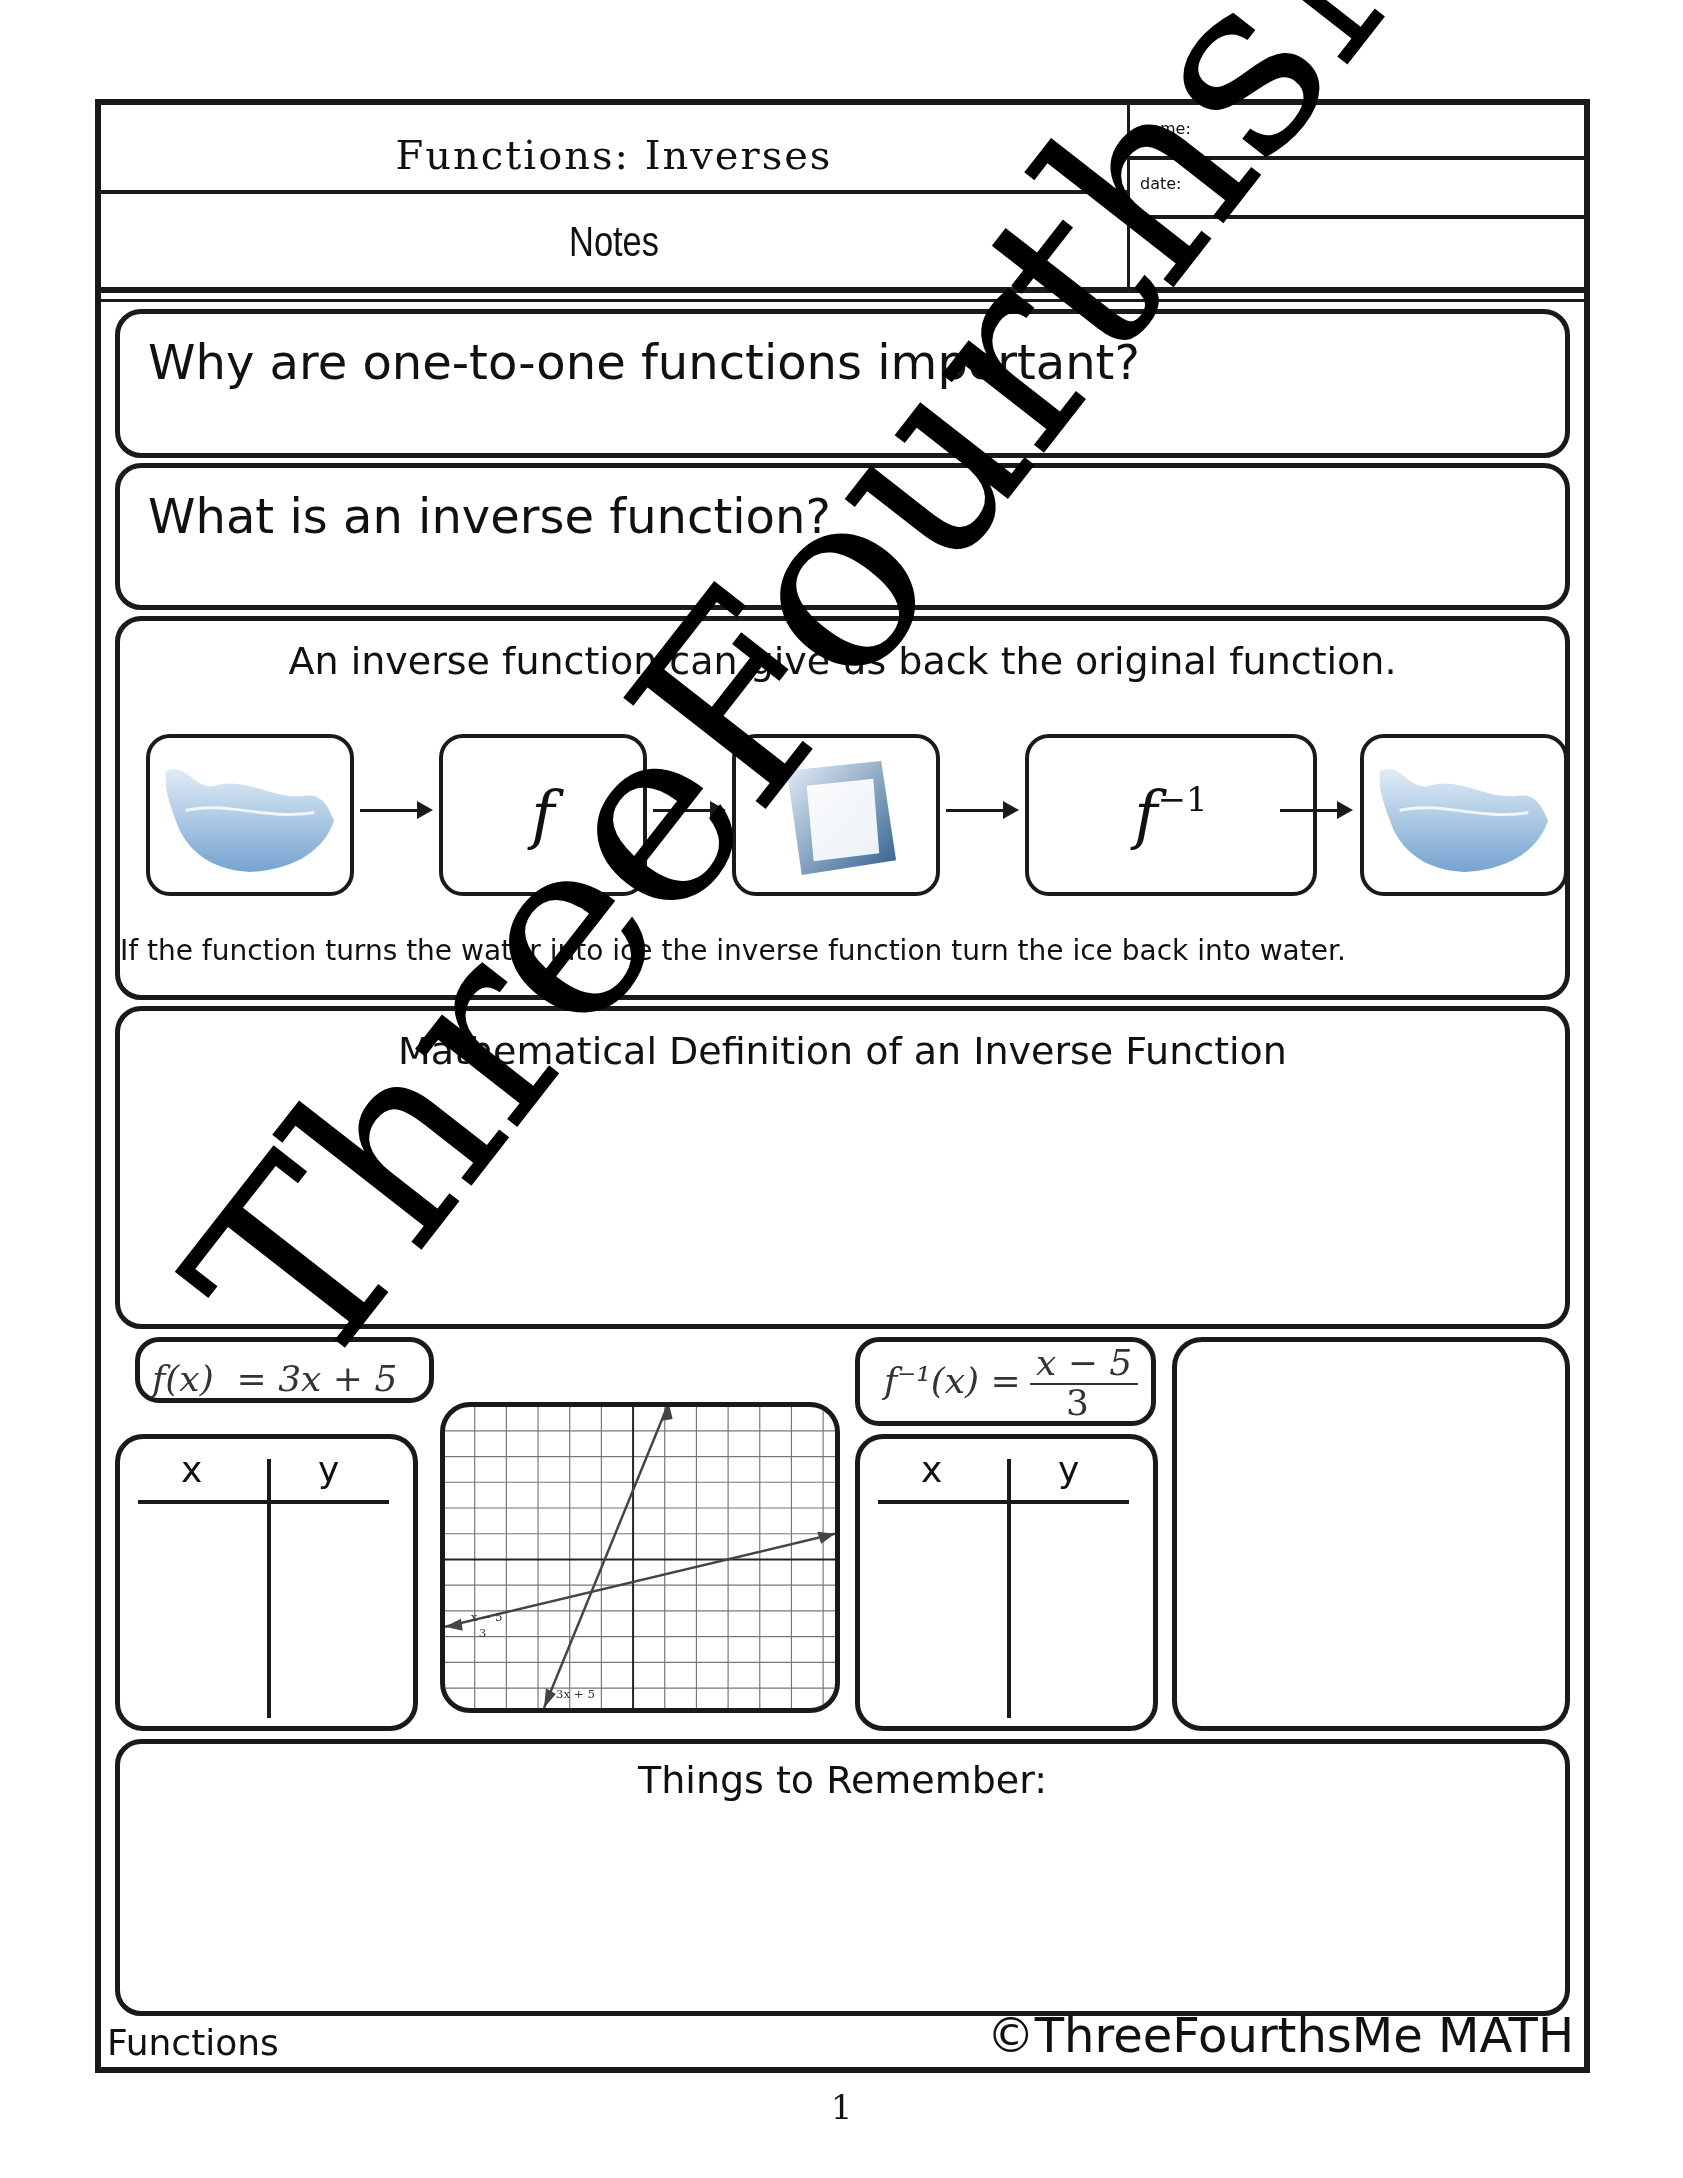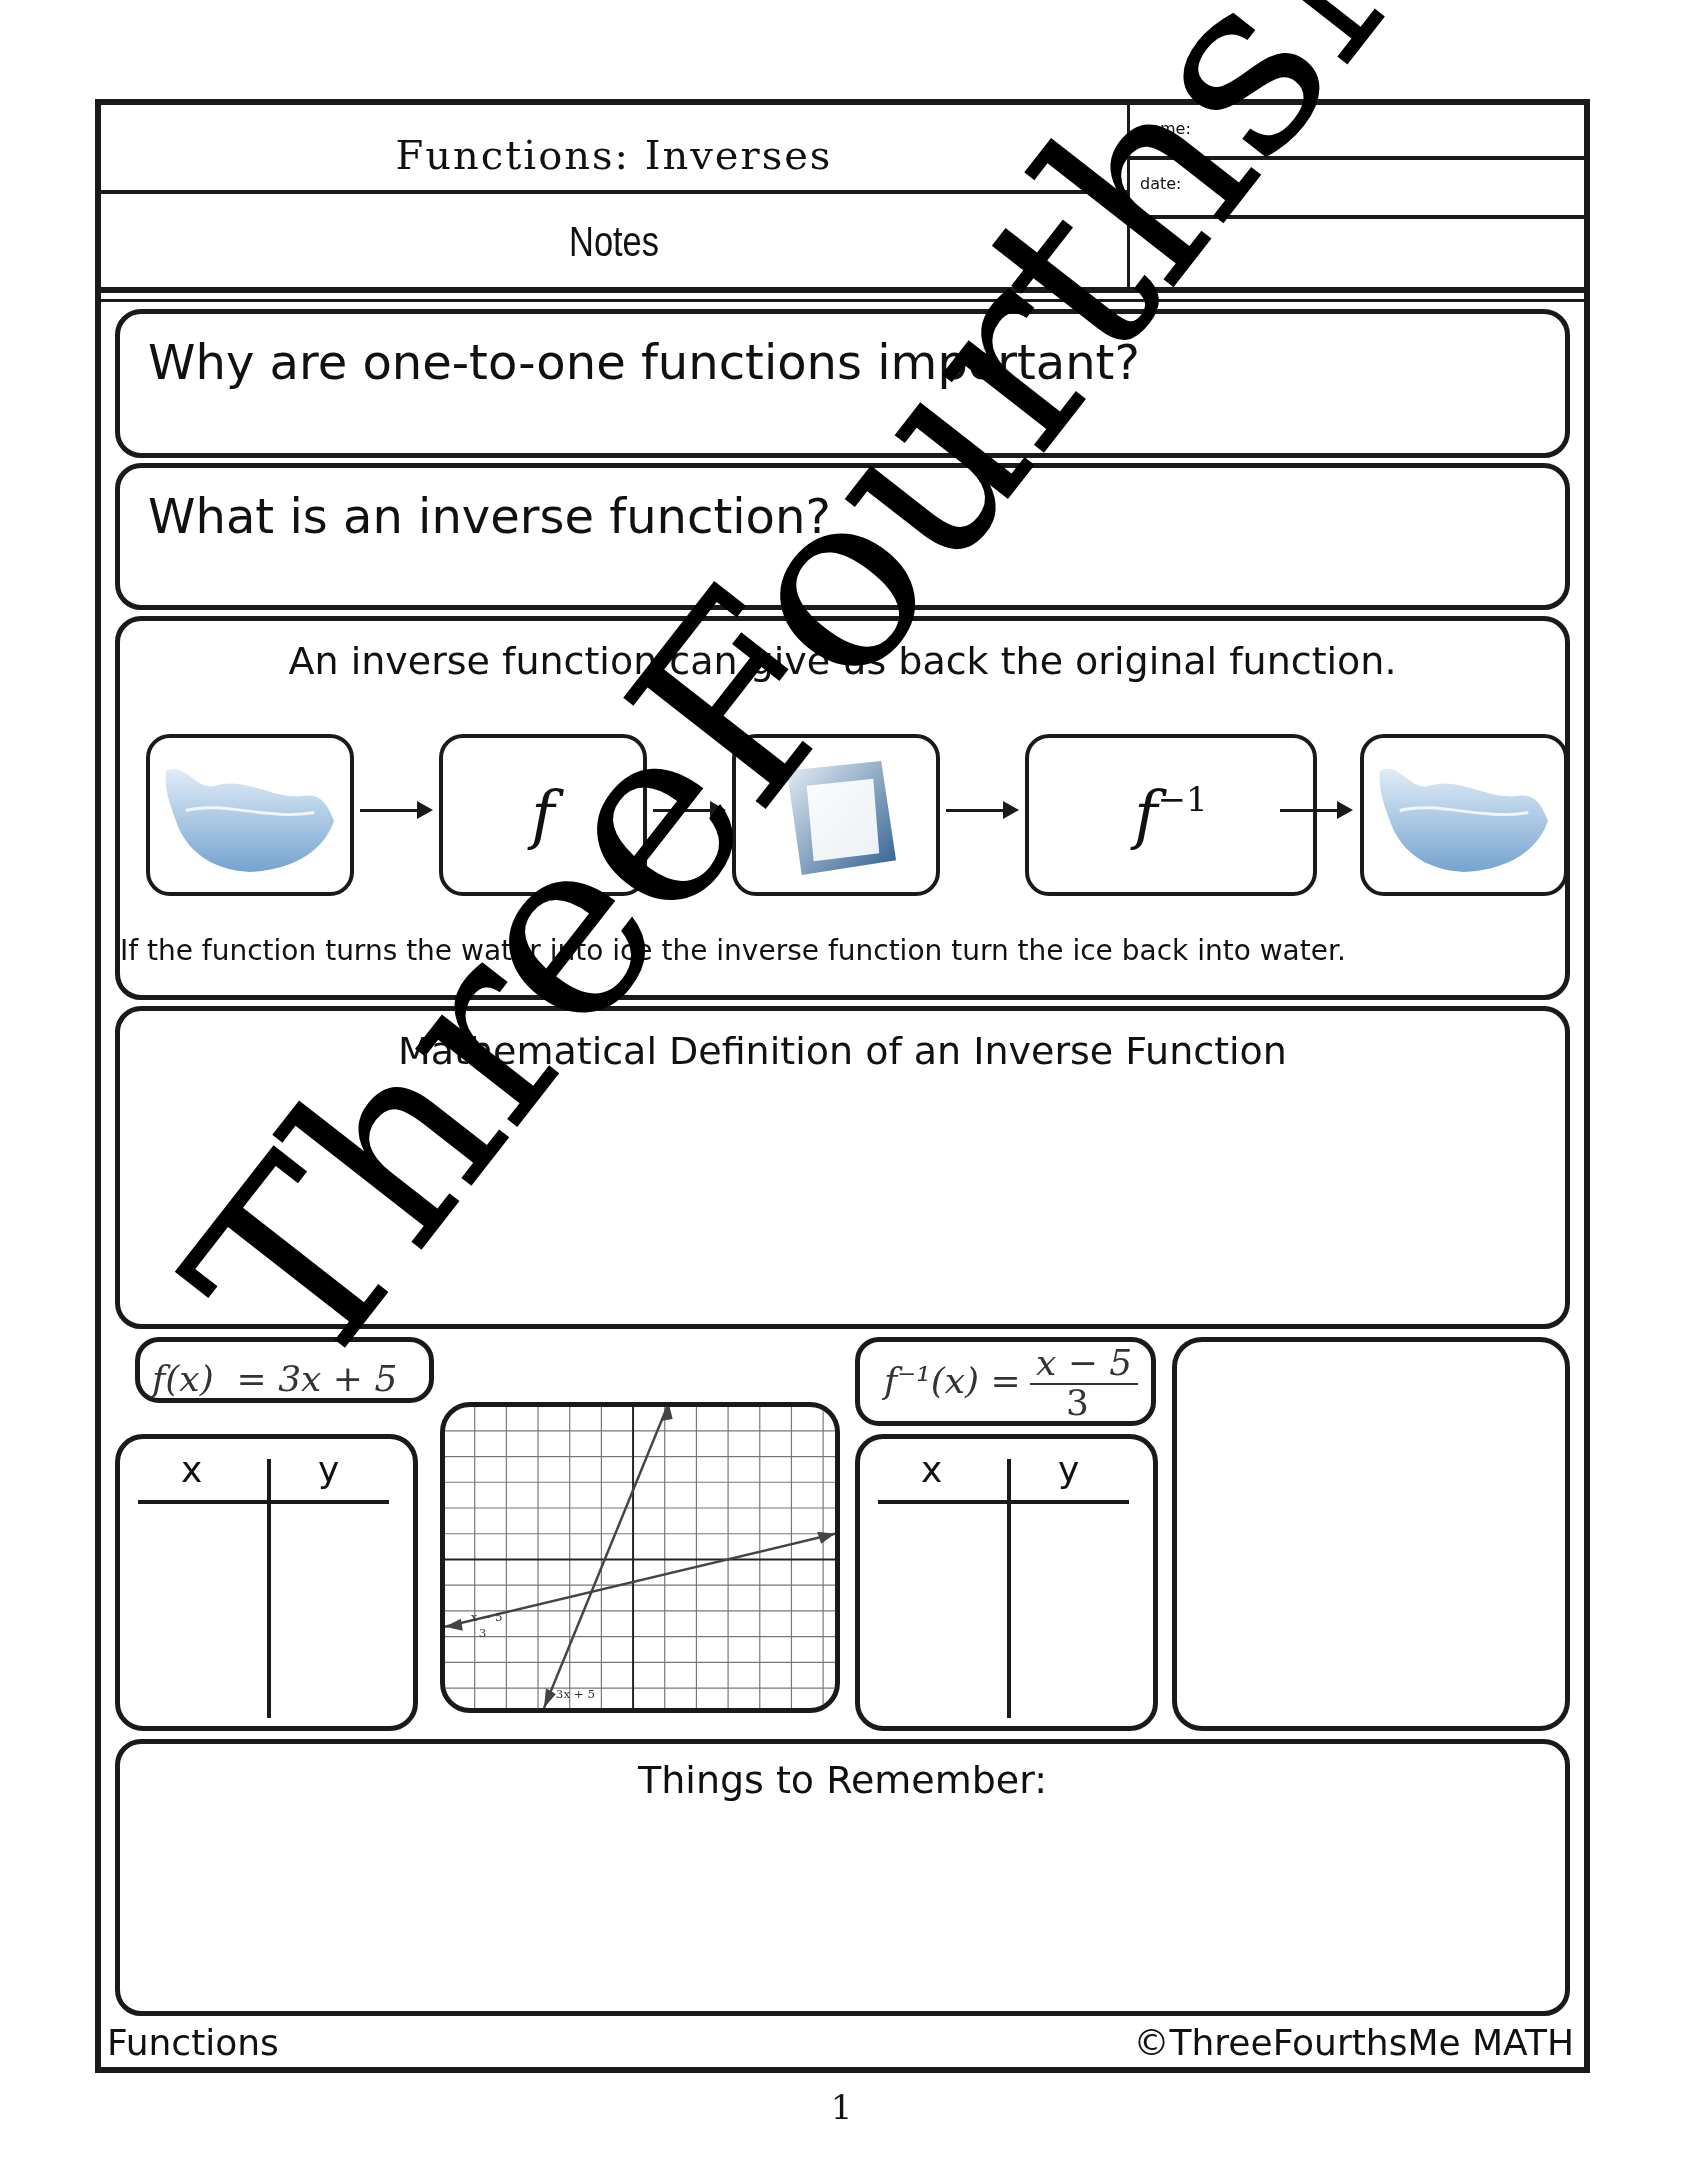--- a/index.html
+++ b/index.html
@@ -31,21 +31,21 @@
                   border-top:9px solid transparent; border-bottom:9px solid transparent; }
   .fn-glyph { font-family:"DejaVu Serif", serif; font-style:italic; font-size:63px; }
   .sup { font-size:34px; vertical-align:top; font-style:normal; }
 
   .math { font-family:"DejaVu Serif", serif; font-size:36px; position:absolute; color:#333; }
   .tchart-h { position:absolute; border-top:4px solid #1a1a1a; }
   .tchart-v { position:absolute; border-left:4px solid #1a1a1a; }
   .tlabel { position:absolute; font-size:36px; }
 
   .footer-left { position:absolute; left:6px; bottom:4px; font-size:36px; }
-  .footer-right { position:absolute; right:10px; bottom:4px; font-size:36px; }
+  .footer-right { position:absolute; right:10px; bottom:4px; font-size:48px; }
   .page-num { position:absolute; left:0; right:0; top:2087px; text-align:center; font-family:"DejaVu Serif", serif; font-size:34px; }
 
   .watermark { position:absolute; left:248px; top:1188px; font-family:"DejaVu Serif", serif; font-size:248px;
                color:#000; white-space:nowrap; transform-origin:left center; transform:rotate(-52deg);
                letter-spacing:-4px; pointer-events:none; }
 </style>
 </head>
 <body>
 
 <div class="page-frame">

